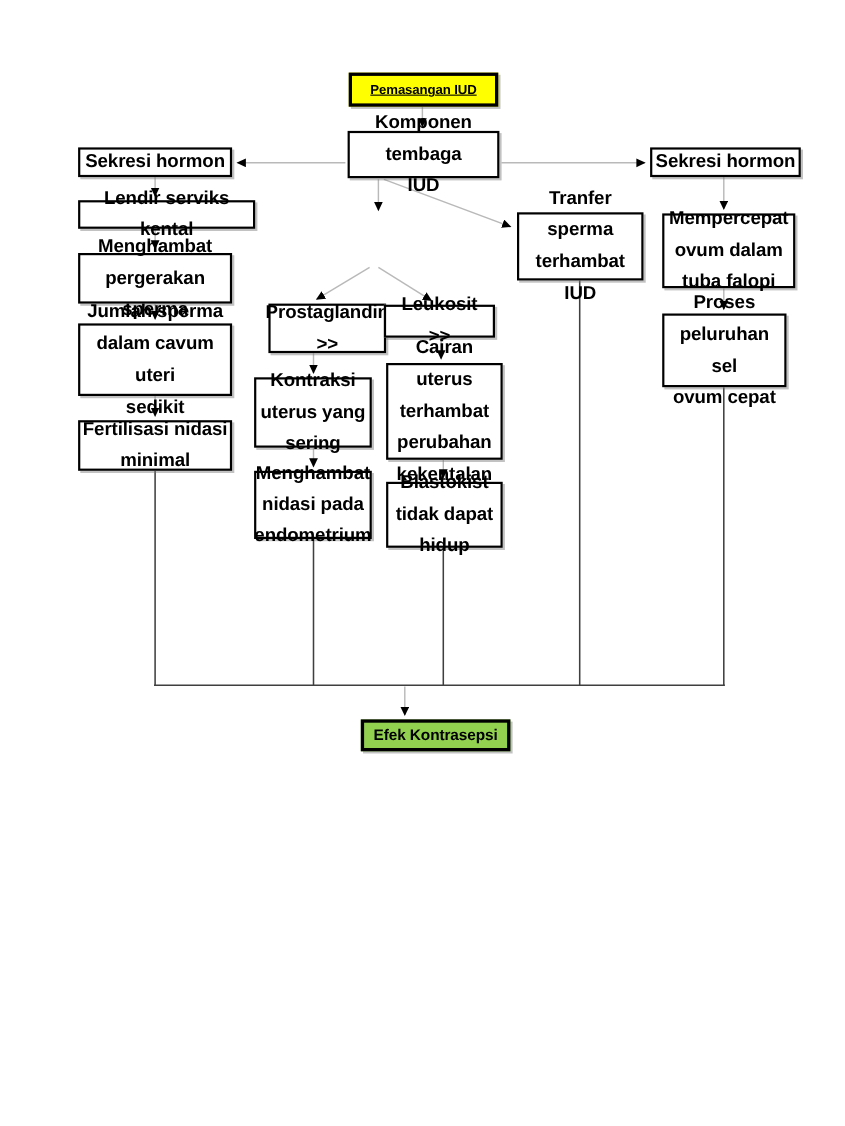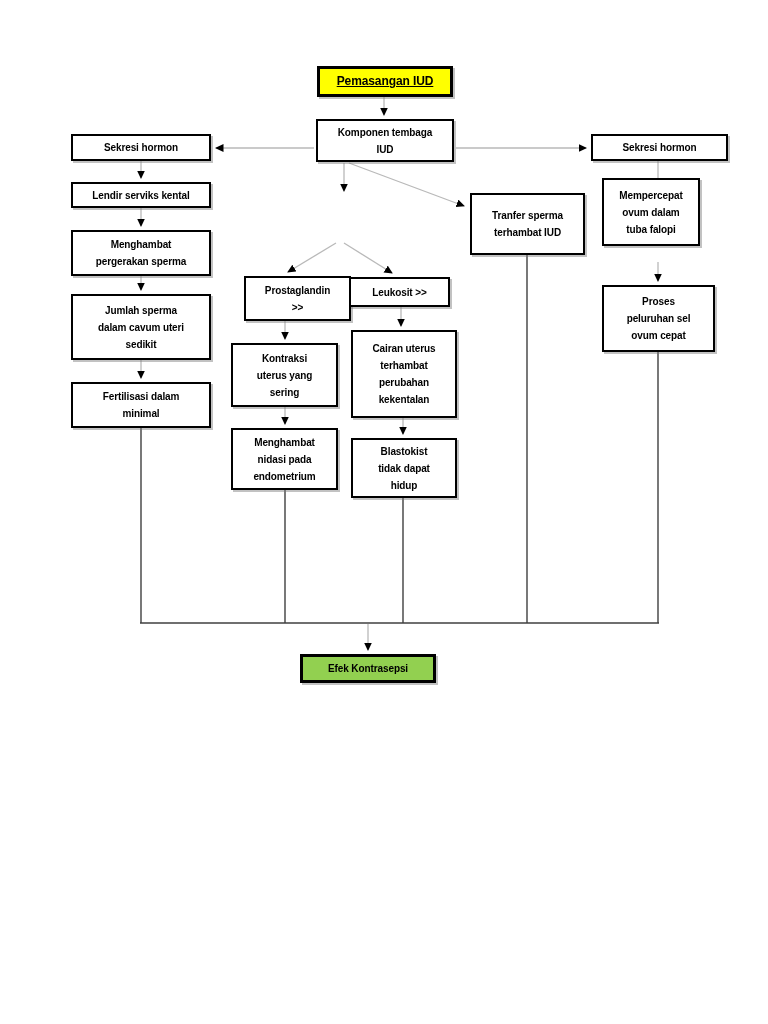--- a/index.html
+++ b/index.html
@@ -4,27 +4,27 @@
 <style>
   :root { --yellow:#ffff00; --green:#92d050; }
   html,body { margin:0; padding:0; background:#ffffff; }
   body { width:768px; height:1024px; font-family:"Liberation Sans", sans-serif; }
   .canvas { position:relative; width:768px; height:1024px; background:#ffffff; overflow:hidden; }
   .connectors { position:absolute; left:0; top:0; width:768px; height:1024px; }
   .box {
     position:absolute; box-sizing:border-box;
     background:#ffffff; border:2px solid #000;
     display:flex; align-items:center; justify-content:center;
-    text-align:center; font-weight:bold; font-size:10px; line-height:1.7;
+    text-align:center; font-weight:bold; font-size:17px; line-height:1.7;
     color:#000; white-space:pre-line; padding:1px 2px;
     box-shadow:2px 2px 0 rgba(120,120,120,0.45);
     letter-spacing:-0.1px;
   }
   .hl-yellow { background:var(--yellow); border-width:3px; font-size:12px; text-decoration:underline;text-align:center; }
-  .hl-green  { background:var(--green);  border-width:3px; font-size:10px; }
+  .hl-green  { background:var(--green);  border-width:3px; font-size:14px;margin-left:28px; }
 </style>
 </head>
 <body>
 
 <div class="canvas">
 
   <svg class="connectors" width="768" height="1024" viewBox="0 0 768 1024" xmlns="http://www.w3.org/2000/svg">
     <defs>
       <marker id="ah" markerUnits="userSpaceOnUse" markerWidth="10" markerHeight="10" refX="7.5" refY="4" orient="auto">
         <path d="M0,0 L8.5,4 L0,8 Z" fill="#000000"></path>
@@ -62,30 +62,30 @@
     </g>
   </svg>
 
   <div class="box hl-yellow" style="left:317px;top:66px;width:136px;height:31px">Pemasangan IUD</div>
 
   <div class="box" style="left:316px;top:119px;width:138px;height:43px">Komponen tembaga
 IUD</div>
 
   <div class="box" style="left:71px;top:134px;width:140px;height:27px">Sekresi hormon</div>
 
-  <div class="box" style="left:71px;top:182px;width:140px;height:26px">Lendir serviks kental</div>
+  <div class="box" style="left:71px;top:182px;width:161px;height:26px">Lendir serviks kental</div>
 
   <div class="box" style="left:71px;top:230px;width:140px;height:46px">Menghambat
 pergerakan sperma</div>
 
   <div class="box" style="left:71px;top:294px;width:140px;height:66px">Jumlah sperma
 dalam cavum uteri
 sedikit</div>
 
-  <div class="box" style="left:71px;top:382px;width:140px;height:46px">Fertilisasi dalam
+  <div class="box" style="left:71px;top:382px;width:140px;height:46px">Fertilisasi nidasi
 minimal</div>
 
 
   <div class="box" style="left:244px;top:276px;width:107px;height:45px">Prostaglandin
 &gt;&gt;</div>
 
   <div class="box" style="left:349px;top:277px;width:101px;height:30px">Leukosit &gt;&gt;</div>
 
   <div class="box" style="left:231px;top:343px;width:107px;height:64px">Kontraksi
 uterus yang
@@ -102,21 +102,21 @@
 
   <div class="box" style="left:351px;top:438px;width:106px;height:60px">Blastokist
 tidak dapat
 hidup</div>
 
   <div class="box" style="left:470px;top:193px;width:115px;height:62px">Tranfer sperma
 terhambat IUD</div>
 
   <div class="box" style="left:591px;top:134px;width:137px;height:27px">Sekresi hormon</div>
 
-  <div class="box" style="left:602px;top:178px;width:98px;height:68px">Mempercepat
+  <div class="box" style="left:602px;top:194px;width:121px;height:68px">Mempercepat
 ovum dalam
 tuba falopi</div>
 
   <div class="box" style="left:602px;top:285px;width:113px;height:67px">Proses
 peluruhan sel
 ovum cepat</div>
 
   <div class="box hl-green" style="left:300px;top:654px;width:136px;height:29px">Efek Kontrasepsi</div>
 
 </div>

